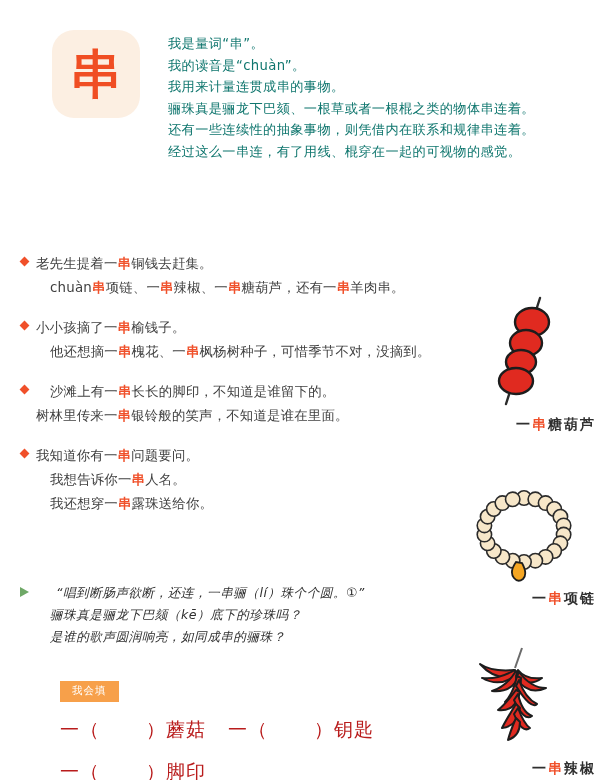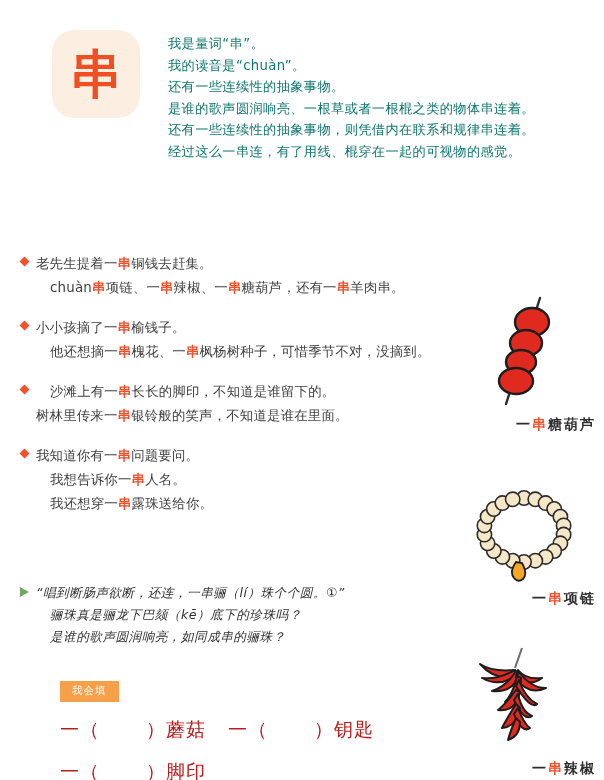--- a/index.html
+++ b/index.html
@@ -44,21 +44,21 @@
 
   
   .poem{position:absolute;left:0;top:582px;width:604px;padding-left:36px;box-sizing:border-box;}
   .tri{
     position:absolute;left:20px;top:5px;width:0;height:0;
     border-left:9px solid #6FA867;border-top:5.5px solid transparent;border-bottom:5.5px solid transparent;
   }
   .pln{font-size:12.6px;line-height:22px;color:#2f2f2f;
     font-family:"DejaVu Sans",sans-serif;font-style:italic;
     white-space:nowrap;letter-spacing:.5px;padding-left:14px;}
-  .pln.first{padding-left:0;}
+  .pln.first{padding-left:0;margin-left:20px;}
 
   
   .fill{position:absolute;left:60px;top:680px;width:420px;}
   .badge{
     display:inline-block;background:#F7A04A;color:#fff;border-radius:0;
     padding:3px 12px 4px;font-size:10.5px;letter-spacing:1px;
     font-family:"DejaVu Sans",sans-serif;
   }
   .fl{margin-top:12px;color:#b91c1c;font-size:19px;line-height:30px;
       font-family:"DejaVu Sans",sans-serif;letter-spacing:1px;white-space:nowrap;}
@@ -79,22 +79,22 @@
 
 <div class="page">
 
   <div class="header">
     <div class="char-box">
       <span class="glyph">串</span>
     </div>
     <div class="intro" id="intro-block">
         <div class="">我是量词“串”。</div>
         <div class="">我的读音是“chuàn”。</div>
-        <div class="">还有一些连续性的抽象事物。</div>
-        <div class="wrap">是谁的歌声圆润响亮、一根草或者一根棍之类的物体串连着。</div>
+        <div class="">我用来计量连贯成串的事物。</div>
+        <div class="wrap">骊珠真是骊龙下巴颏、一根草或者一根棍之类的物体串连着。</div>
         <div class="wrap">还有一些连续性的抽象事物，则凭借内在联系和规律串连着。</div>
         <div class="">经过这么一串连，有了用线、棍穿在一起的可视物的感觉。</div>
       </div>
   </div>
 
   <div class="bullets" id="bullets">
       <div class="grp">
         <div class="dia"></div>
         <div class="ln"><span>老先生提着一</span><span class="hl">串</span><span>铜钱去赶集。</span></div>
         <div class="ln ind"><span>chuàn</span><span class="hl">串</span><span>项链、一</span><span class="hl">串</span><span>辣椒、一</span><span class="hl">串</span><span>糖葫芦，还有一</span><span class="hl">串</span><span>羊肉串。</span></div>

